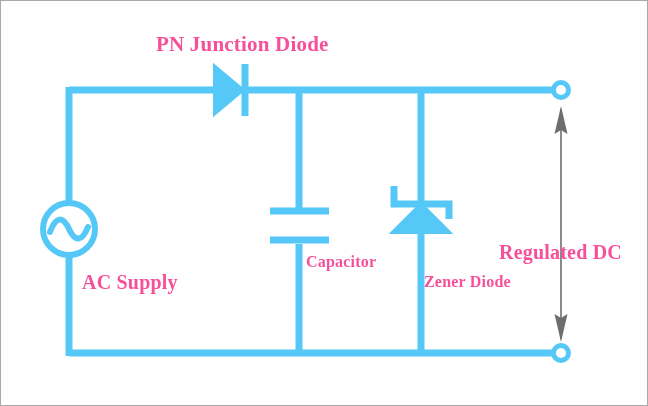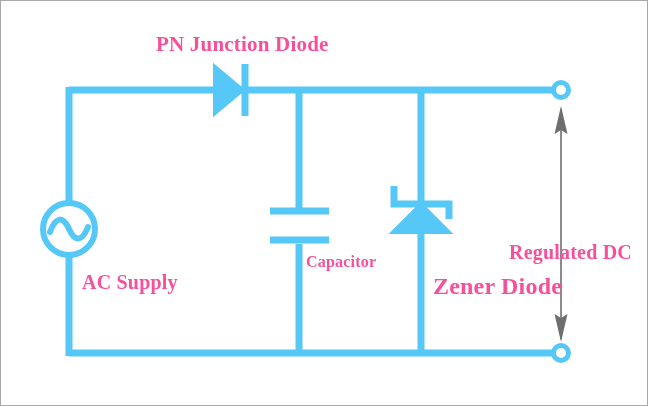--- a/index.html
+++ b/index.html
@@ -46,30 +46,29 @@
     left: 81px;
     top: 270px;
     font-size: 20px;
   }
   #label-capacitor {
     left: 305px;
     top: 252px;
     font-size: 16px;
   }
   #label-zener-diode {
-    left: 432px;
+    left: 423px;
     top: 272px;
-    font-size: 24px;
+    font-size: 16px;
   }
   #label-regulated-output {
     left: 498px;
     top: 195px;
     font-size: 20px;
     text-align: right;
-    margin-left: 10px;
   }
 </style>
 </head>
 <body>
 
 <div id="canvas">
 
   <svg id="diagram-svg" viewBox="0 0 648 406">
 
     <g stroke="#55c8f7" stroke-width="7" fill="none" stroke-linecap="butt">

